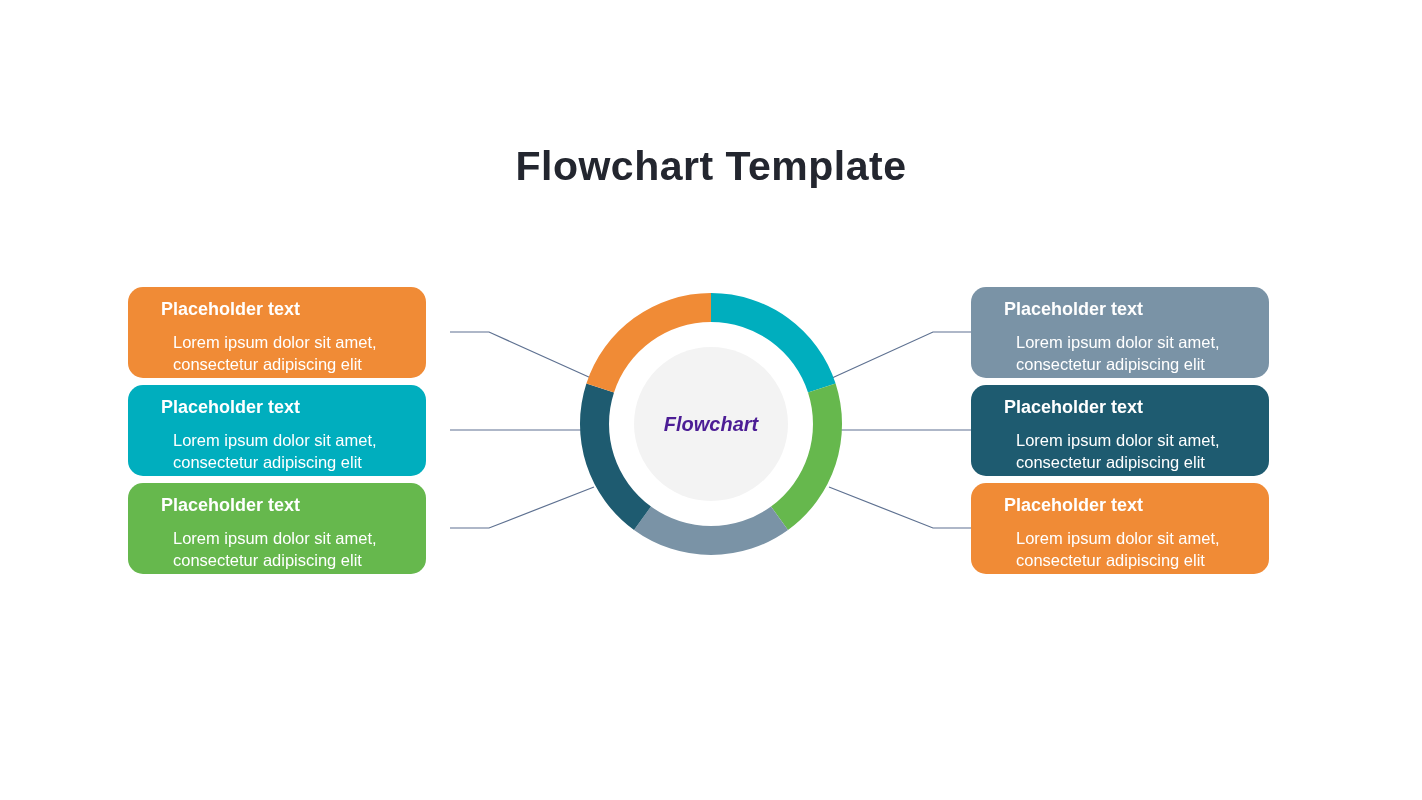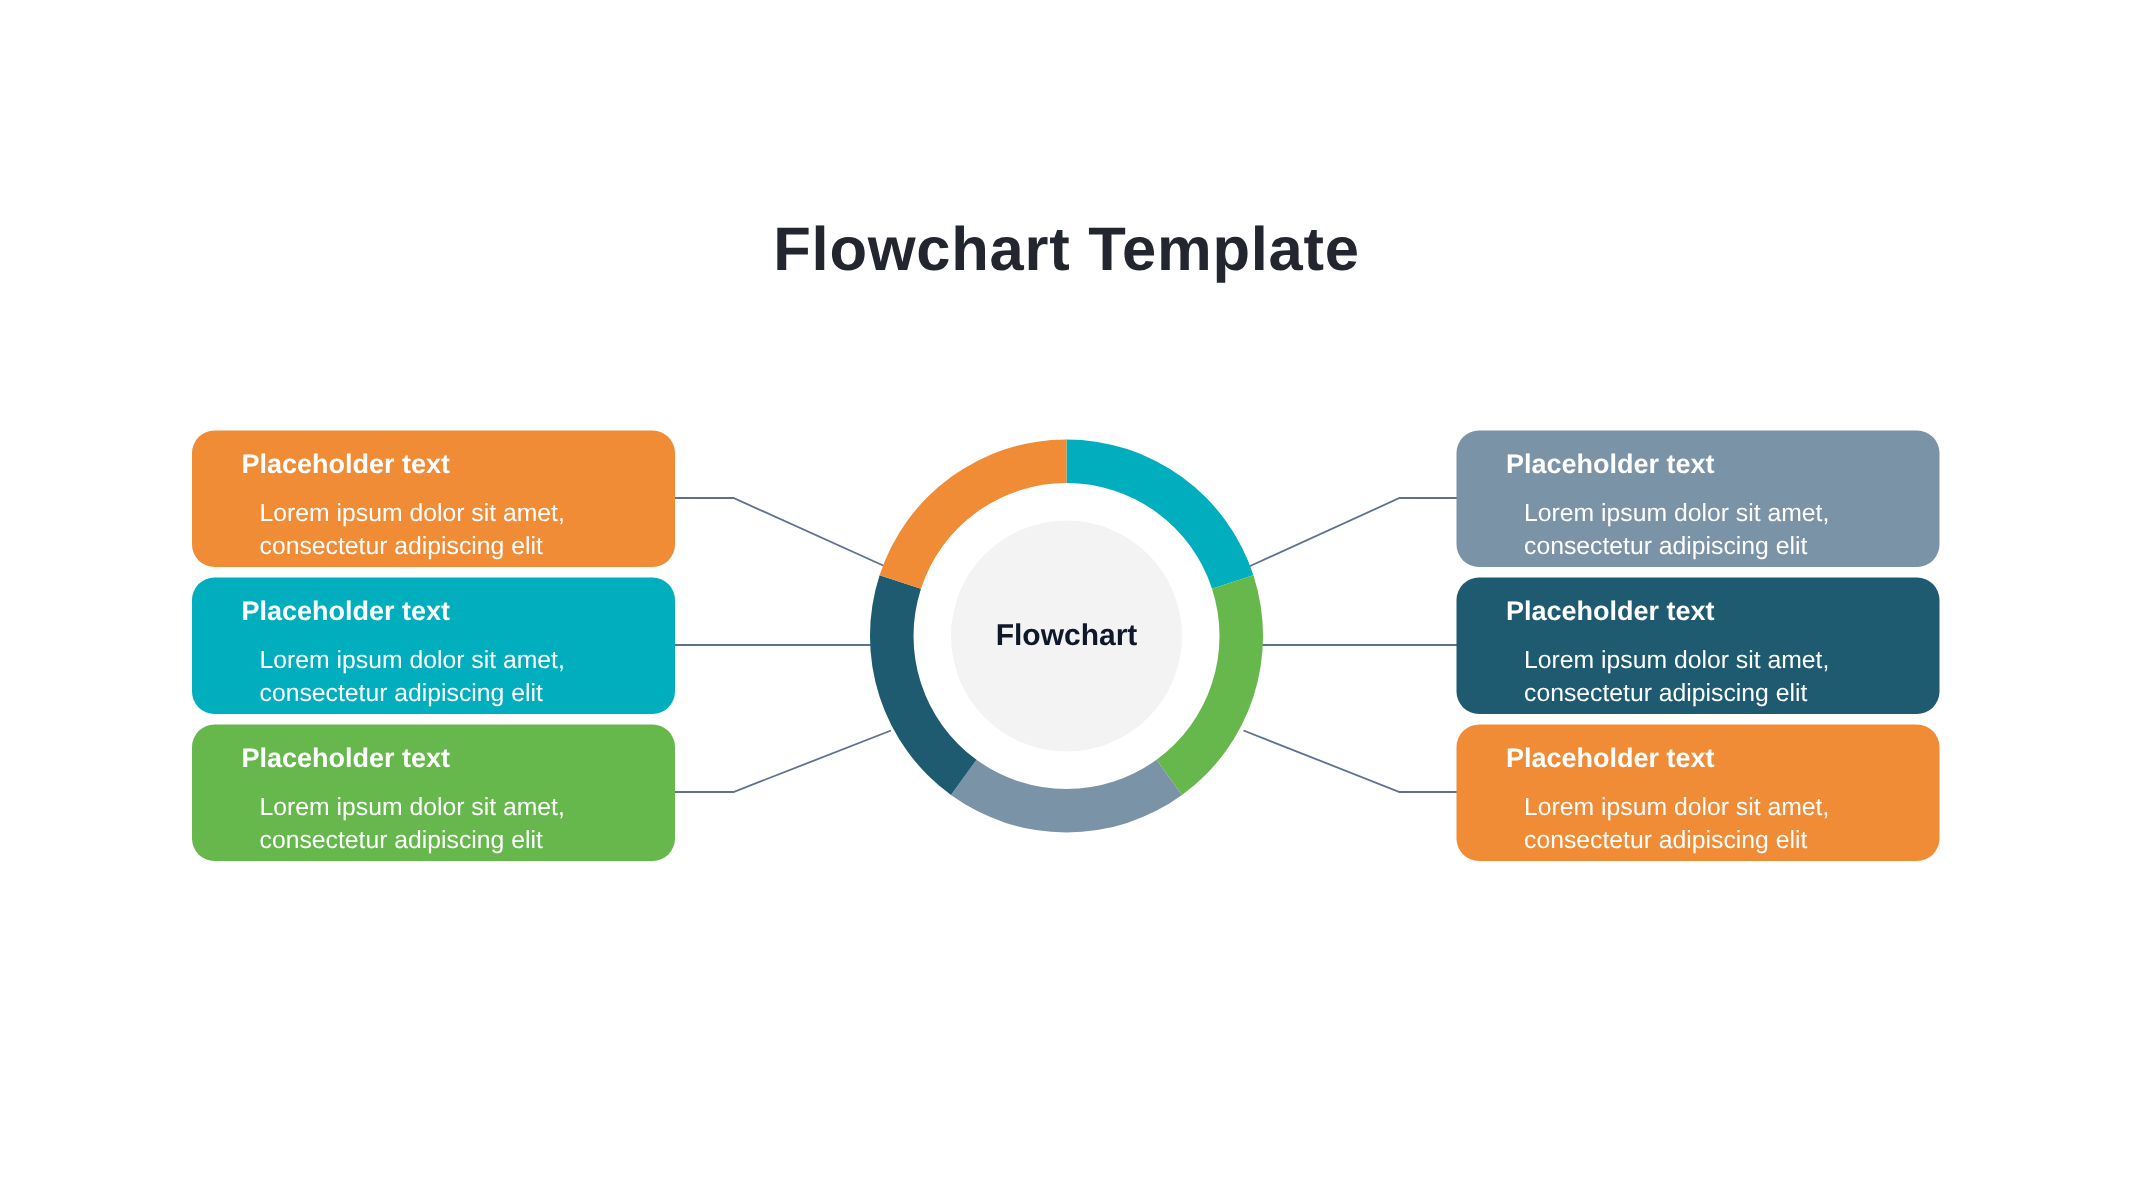--- a/index.html
+++ b/index.html
@@ -30,21 +30,21 @@
   }
   .diagram-svg {
     position: absolute;
     left: 0;
     top: 0;
     width: 1422px;
     height: 800px;
   }
   .card {
     position: absolute;
-    width: 322px;
+    width: 298px;
     height: 91px;
     border-radius: 15px;
     color: #ffffff;
     padding: 11px 18px 15px 33px;
     box-sizing: border-box;
   }
   .card-left  { left: 128px; }
   .card-right { left: 971px; }
   .card-row-1 { top: 287px; }
   .card-row-2 { top: 385px; }
@@ -62,21 +62,22 @@
     margin: 12px;
   }
   .center-label {
     position: absolute;
     left: 631px;
     top: 413px;
     width: 160px;
     text-align: center;
     font-size: 20px;
     font-weight: bold;
-    color: #0f172a;
+    color: #4c1d95;
+    font-style: italic;
   }
 </style>
 </head>
 <body>
 
 <div class="slide">
 
   <div class="slide-title">Flowchart Template</div>
 
   <svg class="diagram-svg" viewBox="0 0 1422 800" xmlns="http://www.w3.org/2000/svg">

